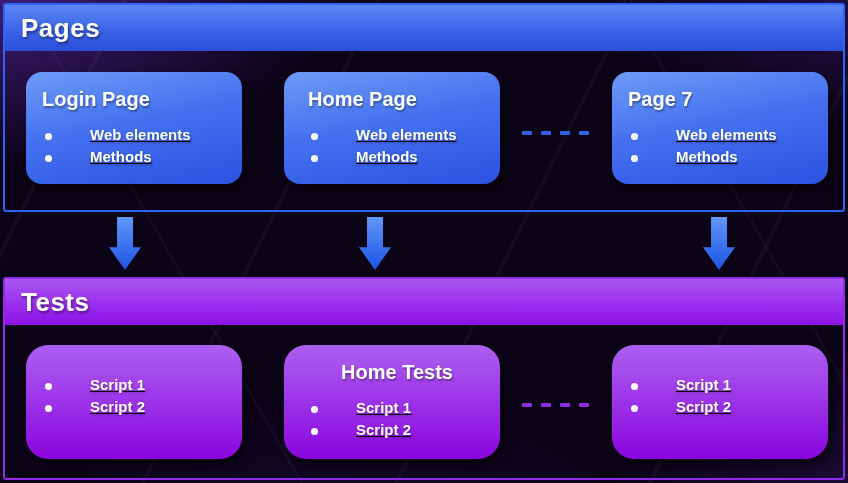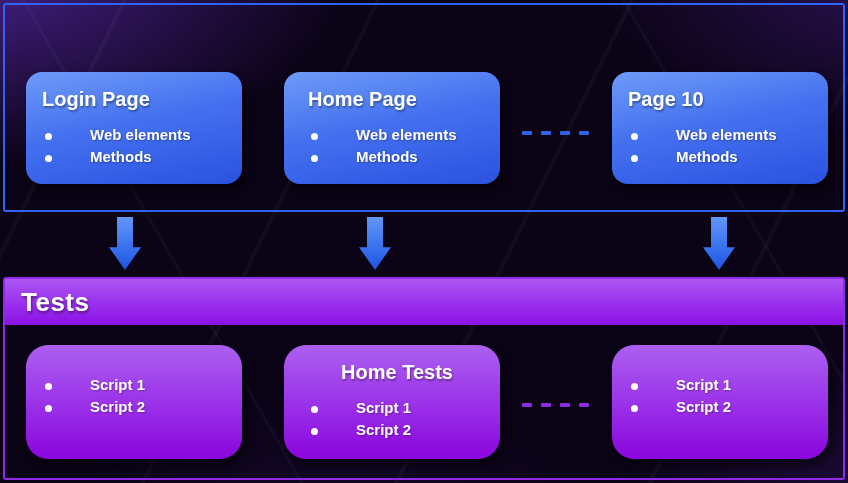--- a/index.html
+++ b/index.html
@@ -40,21 +40,21 @@
     box-shadow:4px 6px 10px rgba(0,0,0,0.55);
   }
   .pages .card{top:67px;height:112px;background:linear-gradient(168deg,#6e9bf7 0%,#4571f0 45%,#2a52e0 100%);border-radius:16px;}
   .tests .card{top:66px;height:114px;background:linear-gradient(180deg,#ab60f0 0%,#9a2fe8 55%,#8a05dd 100%);}
   .card.c1{left:21px;} .card.c2{left:279px;padding-left:24px;} .card.c3{left:607px;}
   .card-title{
     color:#fff;font-size:20px;font-weight:700;
     text-shadow:1px 2px 2px rgba(0,0,0,0.35);
   }
   .card-list{margin-top:15px;}
-  .li{display:flex;align-items:flex-start;height:22px;}
+  .li{display:flex;align-items:flex-start;height:22px;text-decoration:underline;}
   .dot{flex:0 0 7px;width:7px;height:7px;border-radius:50%;background:#fff;margin:7px 0 0 3px;}
   .li-text{
     margin-left:38px;color:#fff;font-size:15px;font-weight:700;
     text-shadow:1px 1px 2px rgba(0,0,0,0.3);white-space:nowrap;
   }
   
   .dashes{position:absolute;display:flex;gap:9px;}
   .pages .dashes{left:517px;top:126px;}
   .tests .dashes{left:517px;top:124px;}
   .dash{width:10px;height:4px;border-radius:1px;}
@@ -69,20 +69,23 @@
   }
   .arrow.a1{left:109px;} .arrow.a2{left:359px;} .arrow.a3{left:703px;}
 </style>
 </head>
 <body>
 
 <div class="stage">
   <div class="streaks"></div>
 
   <div class="section pages">
+    <div class="section-header">
+      <span class="section-title">Pages</span>
+    </div>
 
     <div class="card c1">
       <div class="card-title">Login Page</div>
       <div class="card-list">
         <div class="li">
           <span class="dot"></span>
           <span class="li-text">Web elements</span>
         </div>
         <div class="li">
           <span class="dot"></span>
@@ -106,21 +109,21 @@
     </div>
 
     <div class="dashes">
       <span class="dash"></span>
       <span class="dash"></span>
       <span class="dash"></span>
       <span class="dash"></span>
     </div>
 
     <div class="card c3">
-      <div class="card-title">Page 10</div>
+      <div class="card-title">Page 7</div>
       <div class="card-list">
         <div class="li">
           <span class="dot"></span>
           <span class="li-text">Web elements</span>
         </div>
         <div class="li">
           <span class="dot"></span>
           <span class="li-text">Methods</span>
         </div>
       </div>

